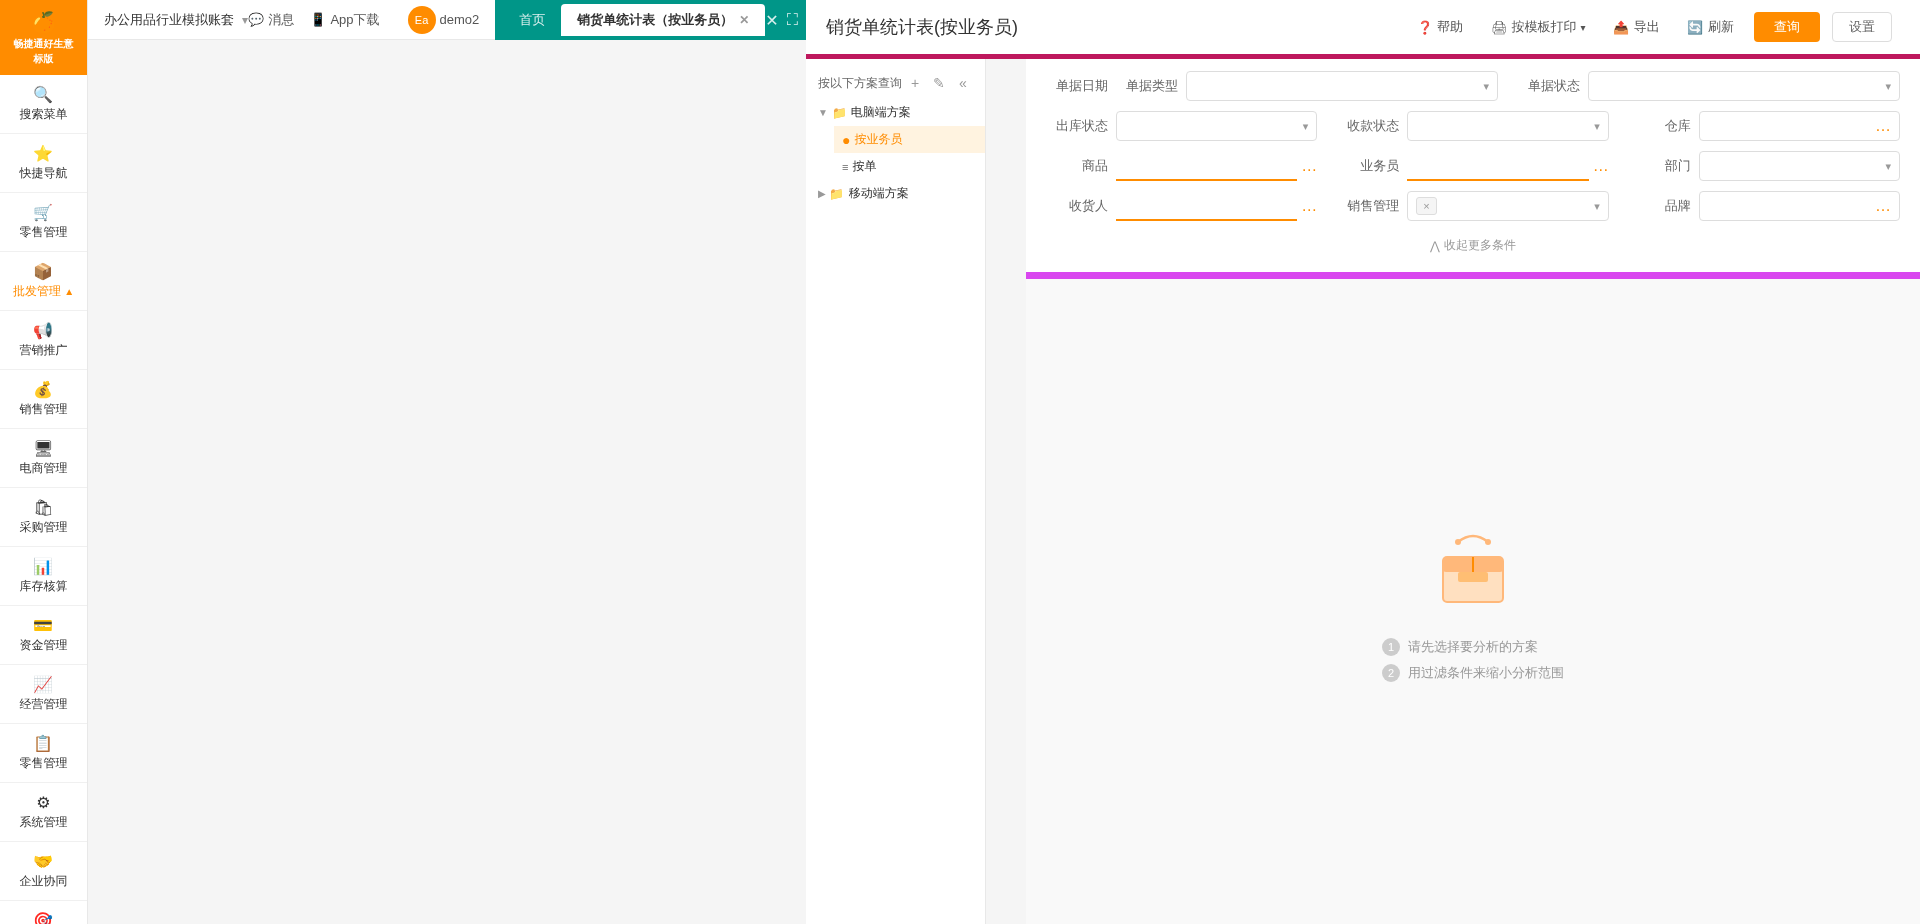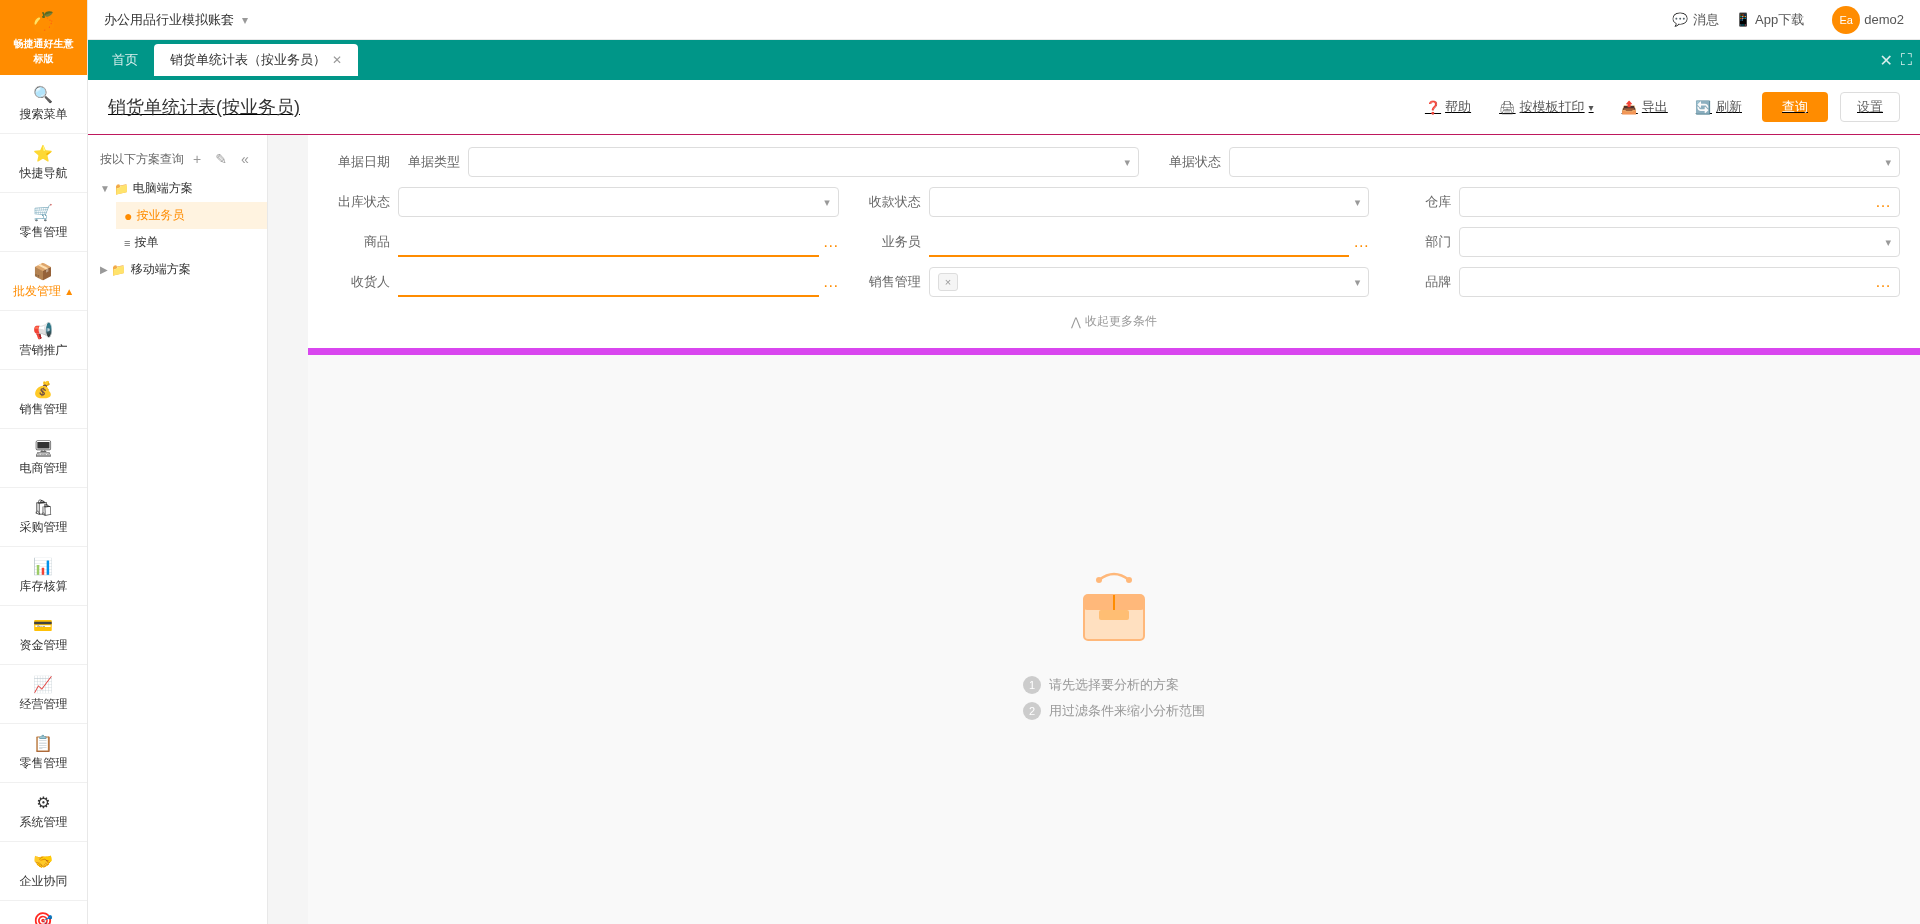--- a/index.html
+++ b/index.html
@@ -41,21 +41,20 @@
       cursor: pointer;
       border-bottom: 1px solid #f0f0f0;
     }
     .sidebar-item.active { color: #ff8c00; }
     .sidebar-item .menu-icon { font-size: 16px; display: block; margin-bottom: 2px; }
 
     
     .main-area {
       flex: 1;
       display: flex;
-      flex-direction: column;
       height: 100%;
       overflow: hidden;
     }
 
     
     .top-header {
       background: #fff;
       height: 40px;
       display: flex;
       align-items: center;
@@ -115,21 +114,21 @@
       align-items: center;
       gap: 6px;
       border-radius: 4px 4px 0 0;
       font-size: 13px;
       cursor: pointer;
       color: rgba(255,255,255,0.85);
     }
     .tab-item.active {
       background: #fff;
       color: #333;
-      font-weight: 400;
+      font-weight: 700;
     }
     .tab-close { font-size: 12px; color: #999; cursor: pointer; }
     .tab-bar-actions {
       margin-left: auto;
       display: flex;
       align-items: center;
       gap: 8px;
     }
     .tab-bar-actions .icon-btn {
       color: rgba(255,255,255,0.85);
@@ -142,27 +141,26 @@
       flex: 1;
       overflow: auto;
       background: #f5f5f5;
       display: flex;
       flex-direction: column;
     }
 
     
     .page-header {
       background: #fff;
-      padding: 12px 20px 0 20px;
+      padding: 12px 28px 0 20px;
       display: flex;
       align-items: center;
       justify-content: space-between;
-      border-bottom: 1px solid #be185d;
+      border-bottom: 5px solid #be185d;
       flex-shrink: 0;
-      text-decoration: underline;
     }
     .page-title {
       font-size: 18px;
       font-weight: 500;
       color: #333;
       padding-bottom: 12px;
     }
     .page-actions {
       display: flex;
       align-items: center;

